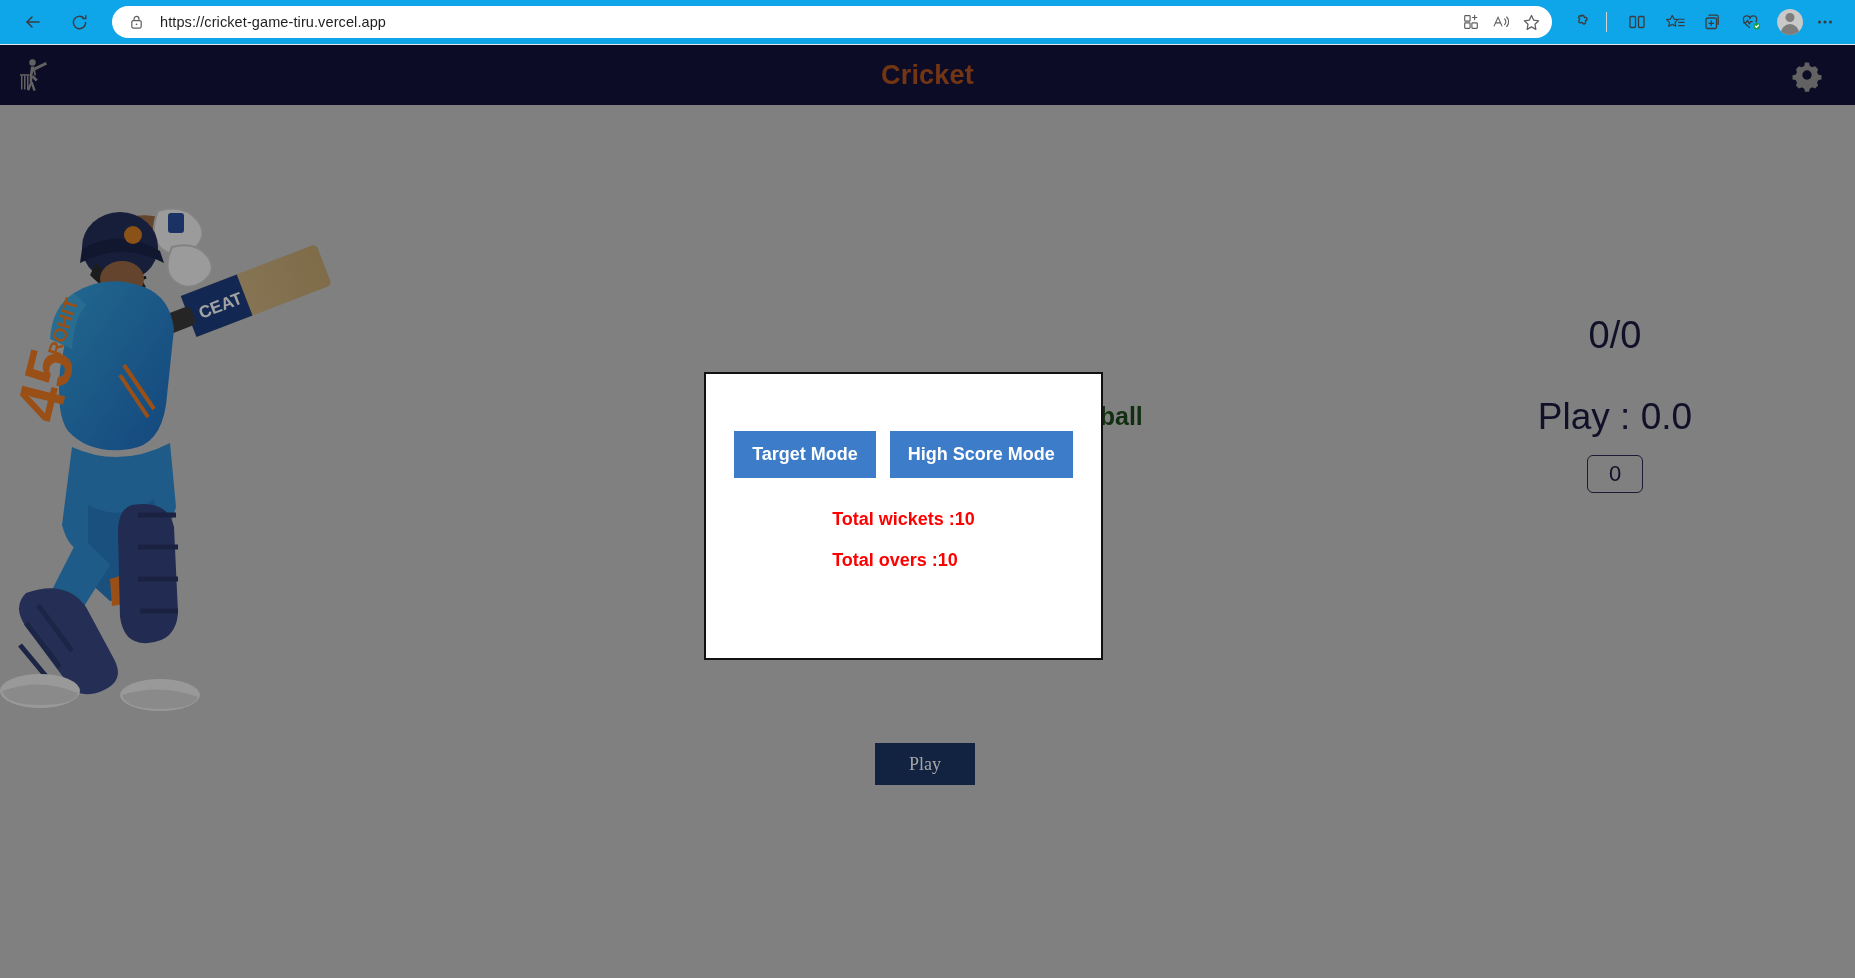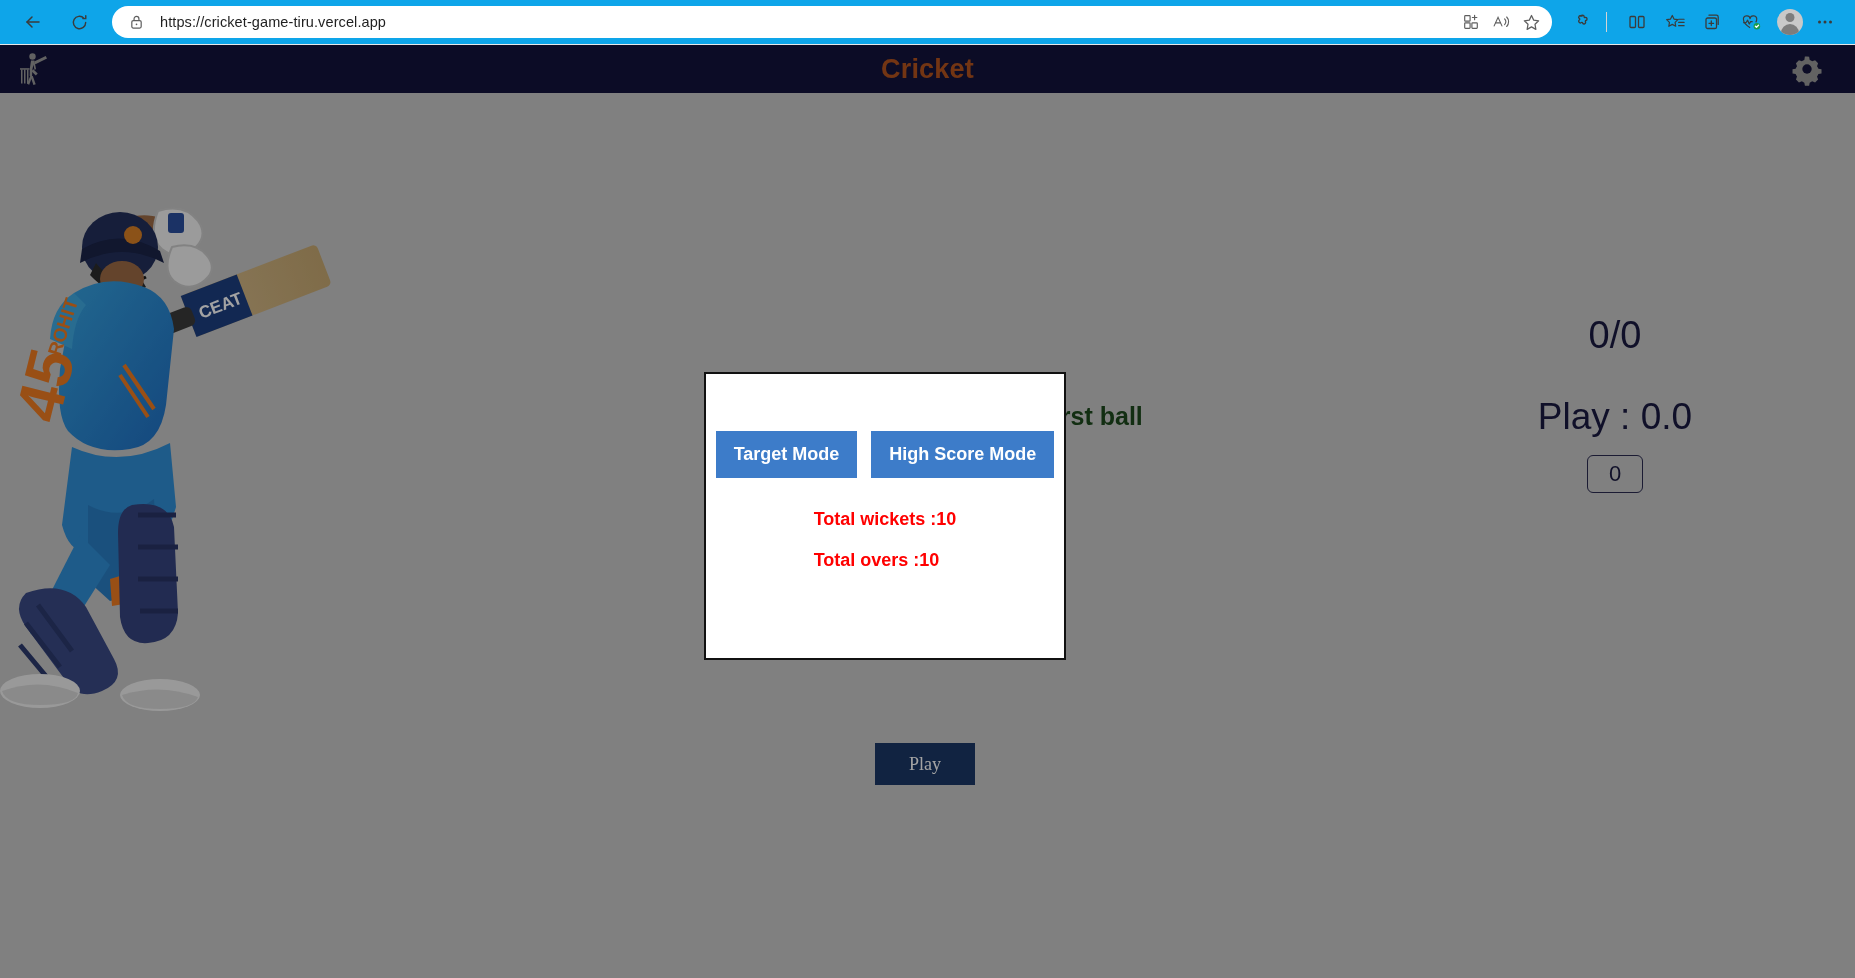--- a/index.html
+++ b/index.html
@@ -119,21 +119,21 @@
     height: 933px;
     background: #c8c8c8;
     overflow: hidden;
   }
 
   
   #app-navbar {
     position: absolute;
     left: 0; top: 0;
     width: 1855px;
-    height: 48px;
+    height: 60px;
     background: #14143c;
     display: flex;
     align-items: center;
     z-index: 5;
   }
   #nav-logo {
     margin-left: 14px;
     width: 44px; height: 44px;
     display: flex; align-items: center; justify-content: center;
     flex: none;
@@ -235,21 +235,21 @@
     left: 0; top: 0;
     width: 1855px; height: 933px;
     background: rgba(0,0,0,0.36);
     z-index: 50;
   }
 
   #settings-modal {
     position: absolute;
     left: 704px;
     top: 327px;
-    width: 362px;
+    width: 399px;
     height: 288px;
     background: #ffffff;
     border: 2px solid #111111;
     z-index: 60;
     display: flex;
     flex-direction: column;
     align-items: center;
   }
 
   #mode-buttons {

